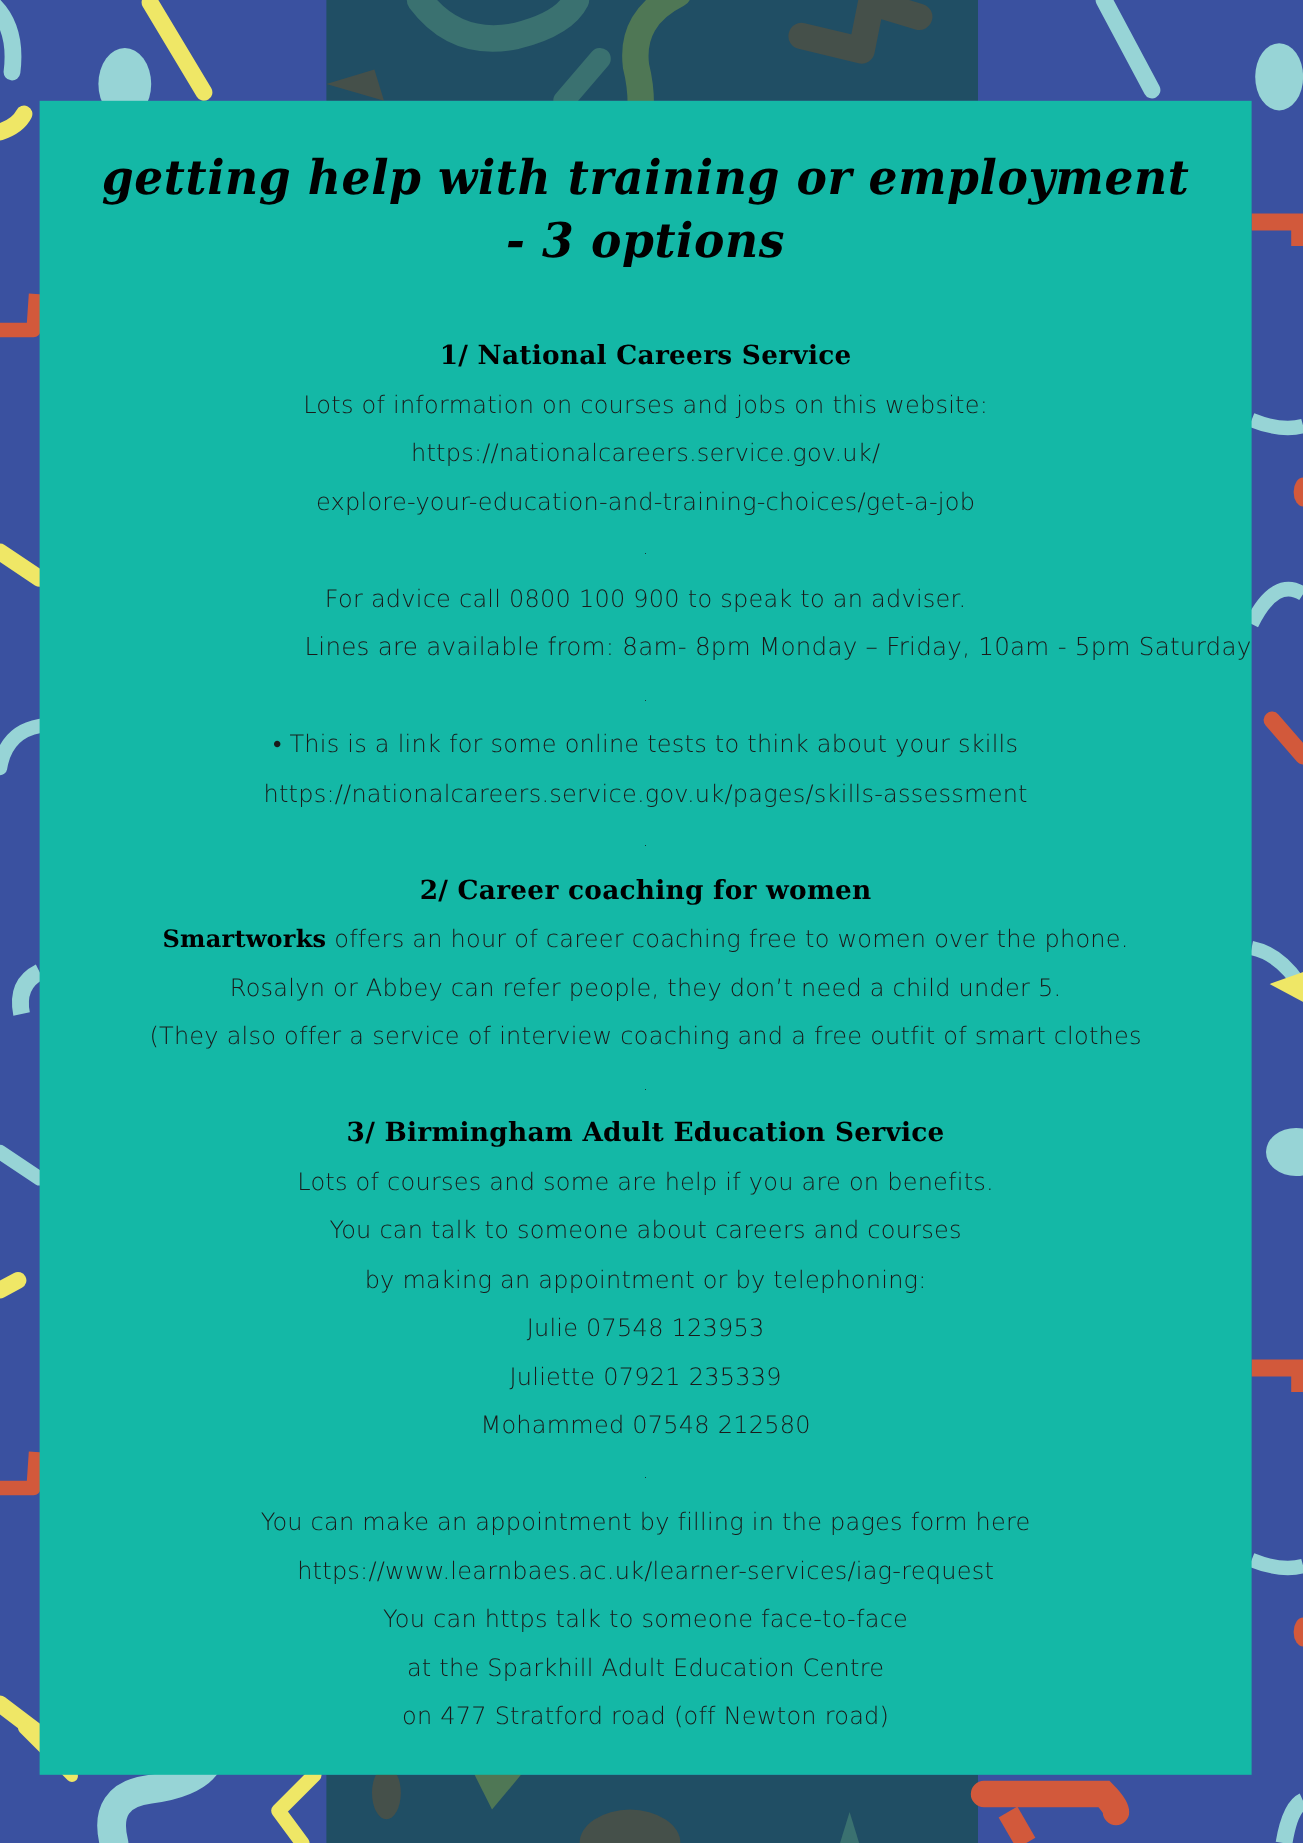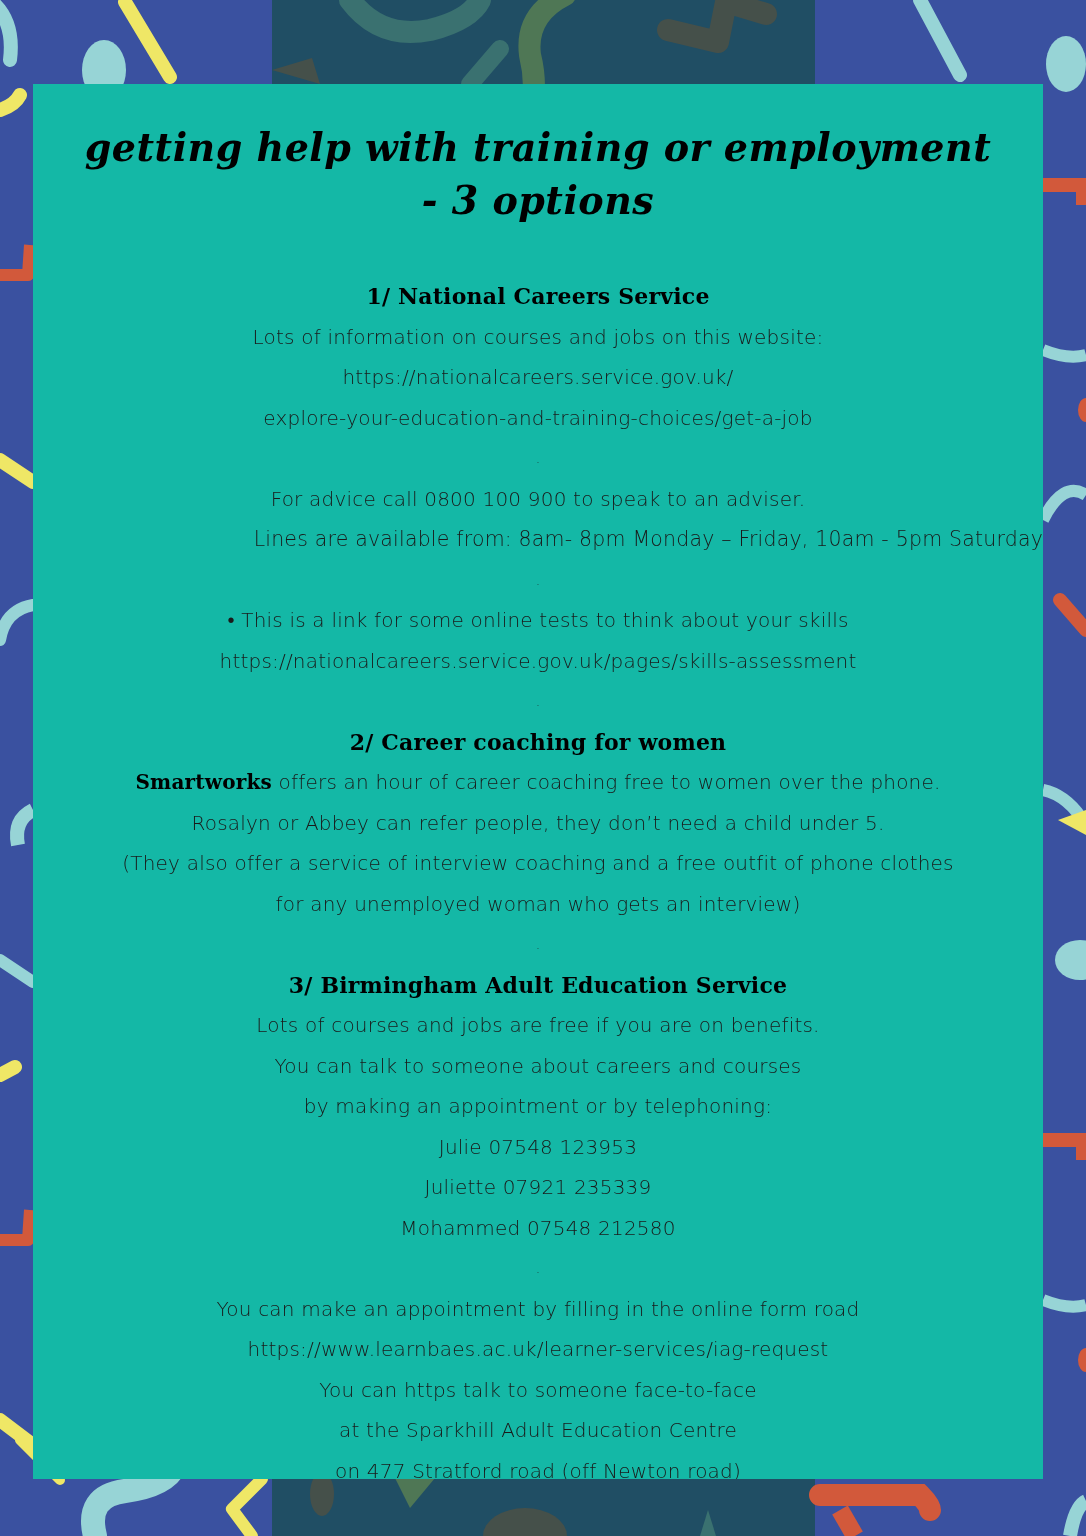--- a/index.html
+++ b/index.html
@@ -117,34 +117,33 @@
       <span class="line dot">.</span>
       <span class="line">• This is a link for some online tests to think about your skills</span>
       <span class="line">https://nationalcareers.service.gov.uk/pages/skills-assessment</span>
       <span class="line dot">.</span>
     </div>
 
     <div>
       <span class="line heading">2/ Career coaching for women</span>
       <span class="line"><span class="strong">Smartworks</span><span> offers an hour of career coaching free to women over the phone.</span></span>
       <span class="line">Rosalyn or Abbey can refer people, they don’t need a child under 5.</span>
-      <span class="line">(They also offer a service of interview coaching and a free outfit of phone clothes</span>
-      <span class="line">for any unemployed woman who gets an interview)</span>
+      <span class="line">(They also offer a service of interview coaching and a free outfit of smart clothes</span>
       <span class="line dot">.</span>
     </div>
 
     <div>
       <span class="line heading">3/ Birmingham Adult Education Service</span>
-      <span class="line">Lots of courses and jobs are free if you are on benefits.</span>
+      <span class="line">Lots of courses and some are help if you are on benefits.</span>
       <span class="line">You can talk to someone about careers and courses</span>
       <span class="line">by making an appointment or by telephoning:</span>
       <span class="line">Julie 07548 123953</span>
       <span class="line">Juliette 07921 235339</span>
       <span class="line">Mohammed 07548 212580</span>
       <span class="line dot">.</span>
-      <span class="line">You can make an appointment by filling in the online form road</span>
+      <span class="line">You can make an appointment by filling in the pages form here</span>
       <span class="line">https://www.learnbaes.ac.uk/learner-services/iag-request</span>
       <span class="line">You can https talk to someone face-to-face</span>
       <span class="line">at the Sparkhill Adult Education Centre</span>
       <span class="line">on 477 Stratford road (off Newton road)</span>
     </div>
   </div>
 </div>
 
 </body></html>

